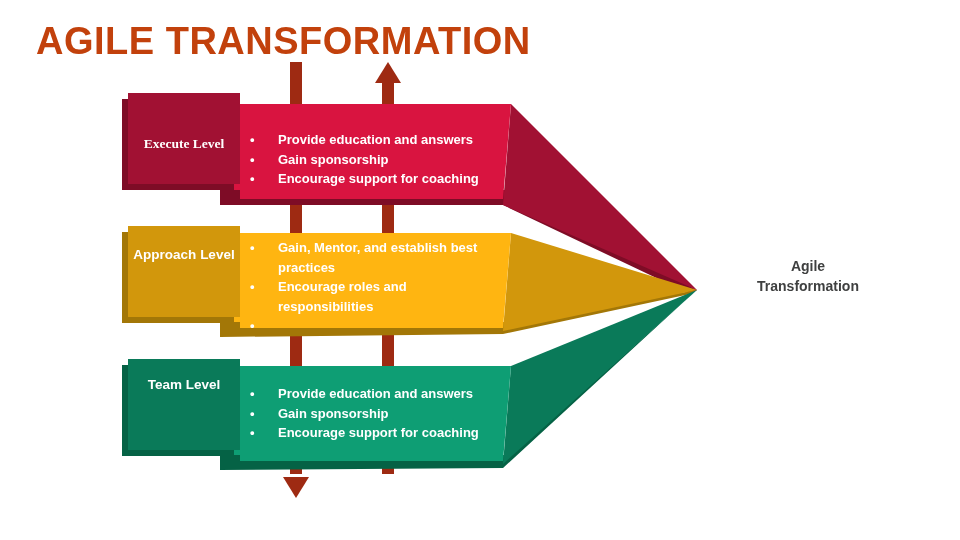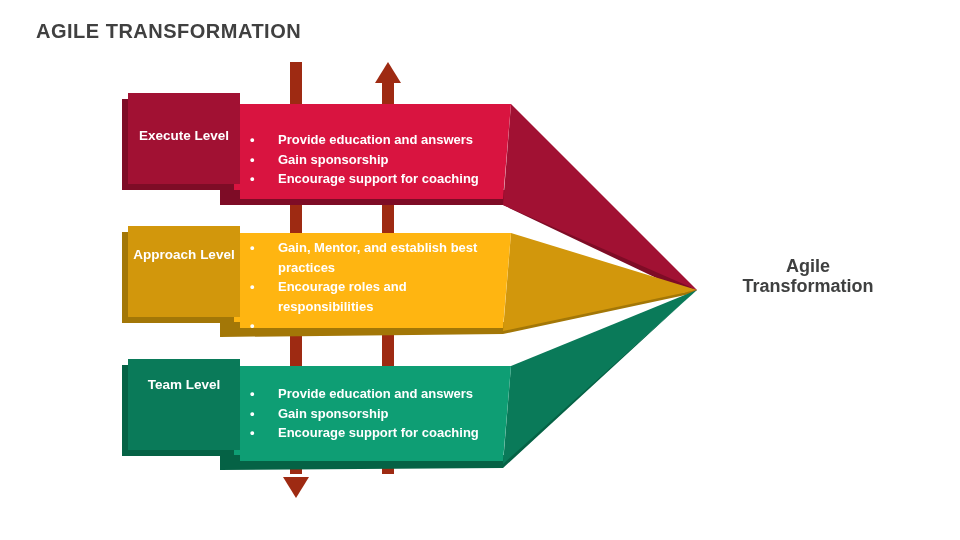--- a/index.html
+++ b/index.html
@@ -14,24 +14,24 @@
     background: #ffffff;
     overflow: hidden;
     font-family: "Liberation Sans", sans-serif;
   }
 
   
   #slide-title {
     position: absolute;
     left: 36px;
     top: 20px;
-    font-size: 20px;
+    font-size: 38px;
     font-weight: bold;
     letter-spacing: 0.5px;
-    color: #404040;
+    color: #c2410c;
     white-space: nowrap;
   }
 
   
   #diagram-svg {
     position: absolute;
     left: 0;
     top: 0;
     width: 960px;
     height: 540px;
@@ -67,21 +67,21 @@
     font-size: 13px;
     line-height: 19.5px;
   }
 
   #approach-label {
     position: absolute;
     left: 708px;
     top: 256px;
     width: 200px;
     text-align: center;
-    font-size: 18px;
+    font-size: 14px;
     font-weight: bold;
     line-height: 20px;
     color: #3f4040;
   }
   #approach-label span { display: block; }
 </style>
 </head>
 <body>
 
 <div id="slide">
@@ -122,21 +122,21 @@
 
     <g>
       <polygon points="220,455 511,455 697,290 690,296 503,468 220,470" fill="#056245"></polygon>
       <polygon points="511,366 697,290 503,464 511,366" fill="#0A7A59"></polygon>
       <polygon points="240,366 511,366 503,461 240,461 240,455 220,455 220,440 240,440" fill="#0E9E74"></polygon>
       <rect x="122" y="365" width="112" height="91" fill="#056245"></rect>
       <rect x="128" y="359" width="112" height="91" fill="#0A7A59"></rect>
     </g>
   </svg>
 
-  <div class="level-label" style="left:129px; top:126px;">
+  <div class="level-label" style="left:129px; top:134px;font-family:Liberation Serif, serif;">
     <span>Execute</span>
     <span>Level</span>
   </div>
   <div class="bullet-list" style="left:246px; top:130px;">
     <span class="bullet-row">
       <span class="dot">•</span>
       <span>Provide education and answers</span>
     </span>
     <span class="bullet-row">
       <span class="dot">•</span>

